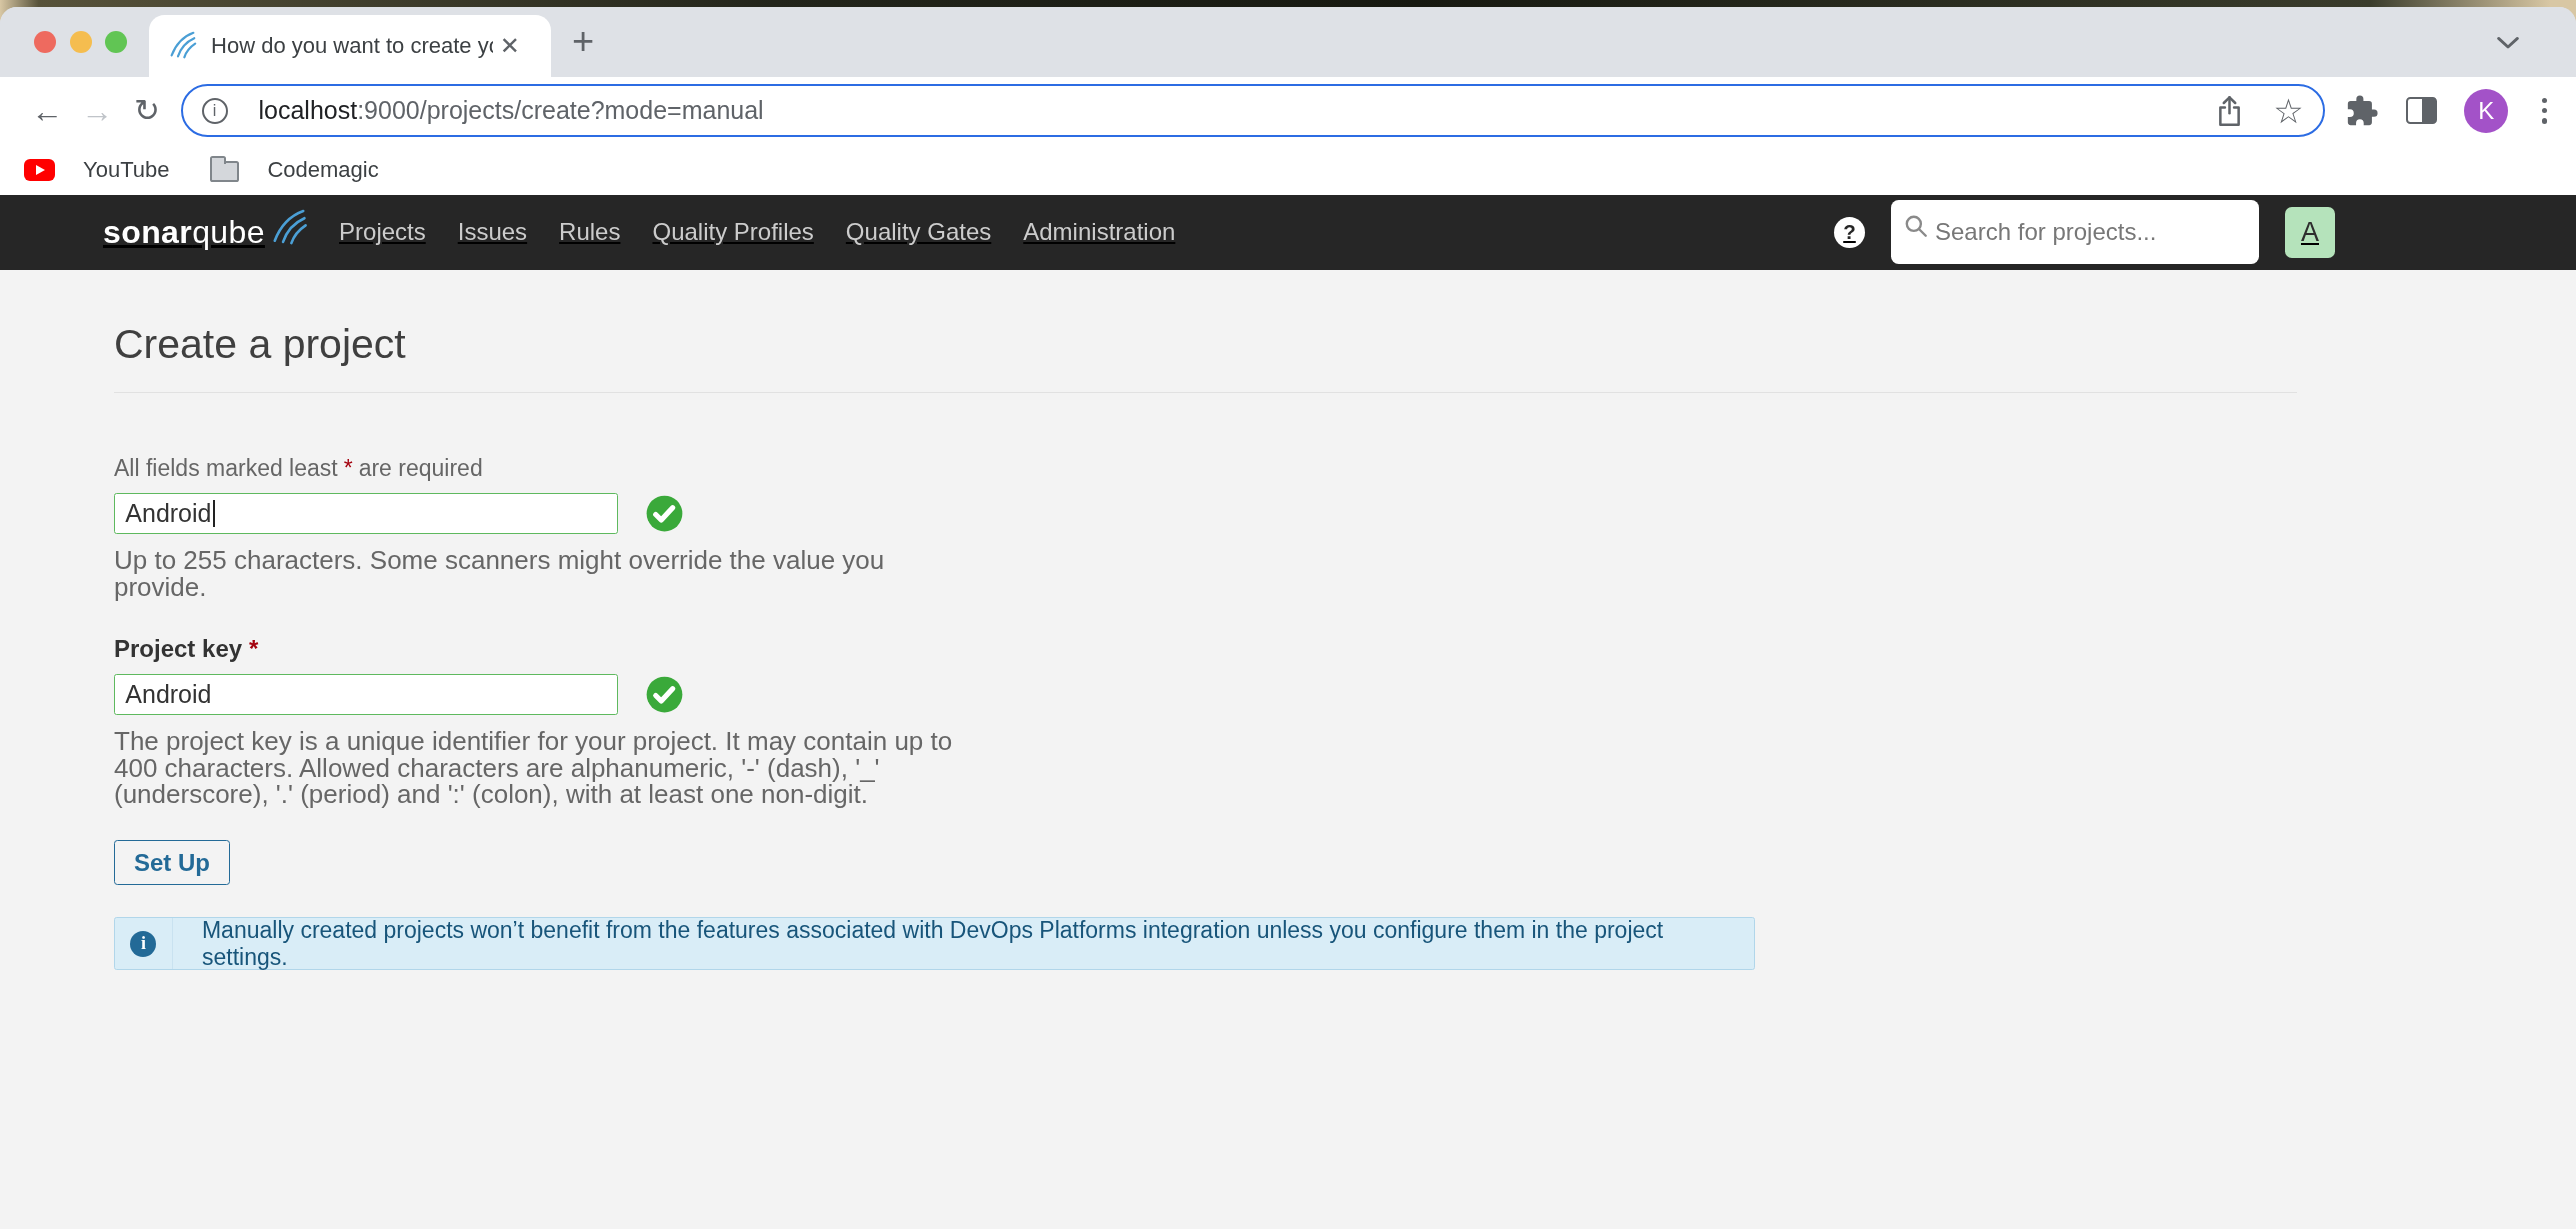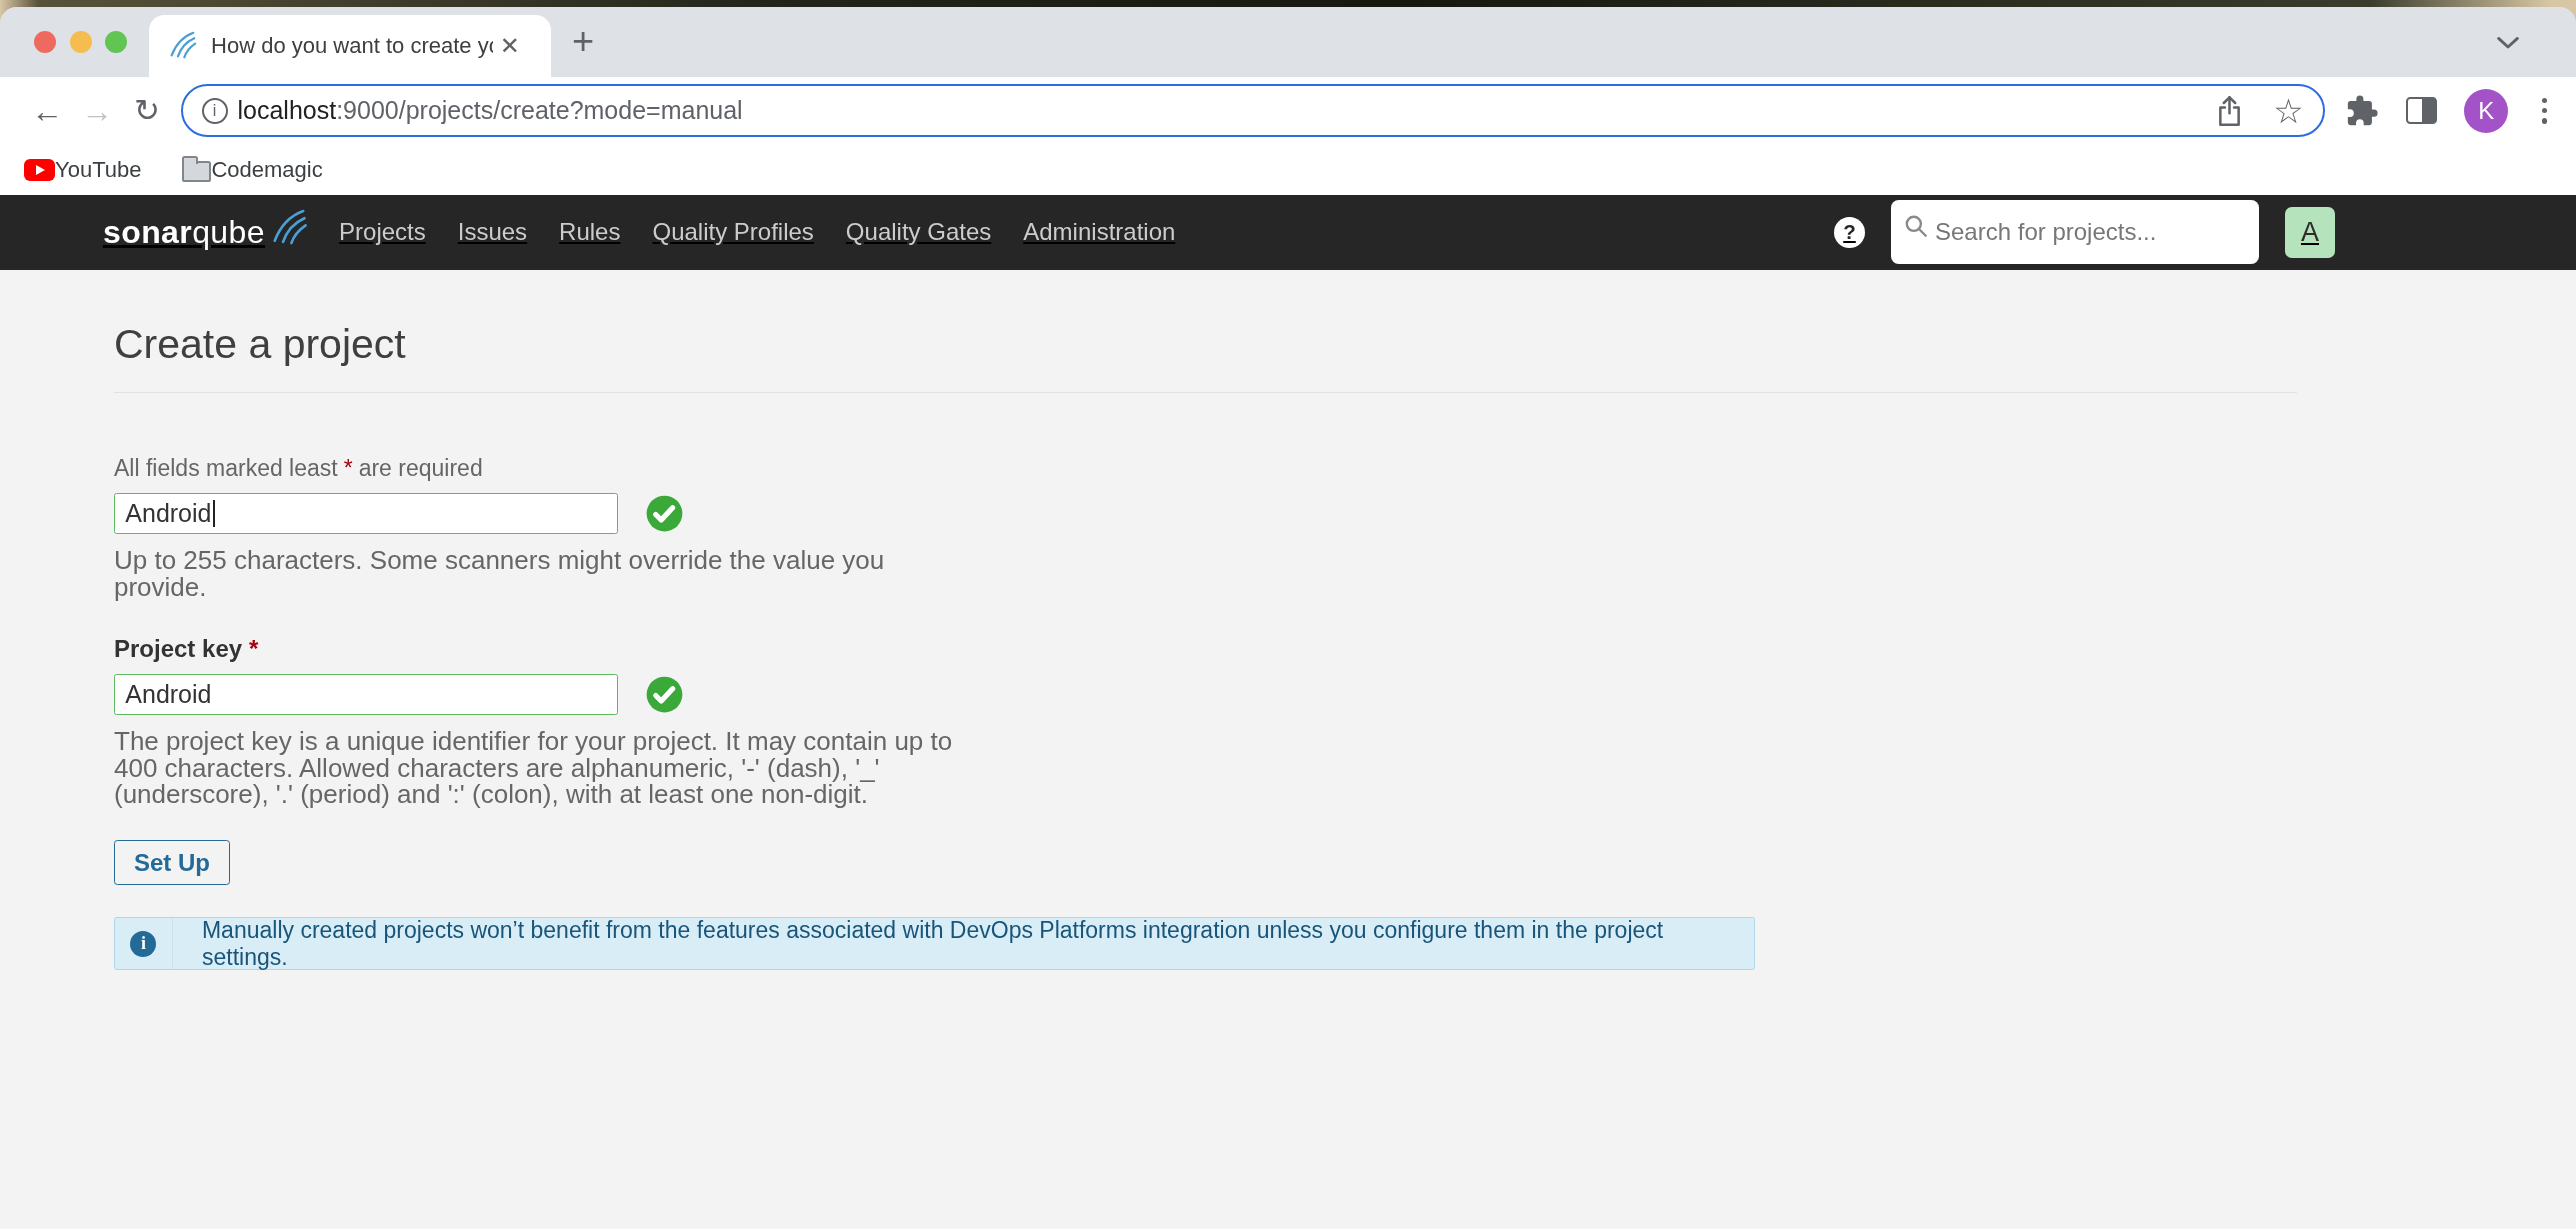--- a/index.html
+++ b/index.html
@@ -31,34 +31,34 @@
 
   
   .toolbar { height:68px; background:#fff; display:flex; align-items:center; padding:0 22px; }
   .navbtn { font-size:32px; color:#5f6368; width:50px; text-align:center; line-height:1; }
   .navbtn.disabled { color:#c0c4c9; }
   .reload { font-size:31px; }
   .urlbar { flex:1; height:53px; margin:0 13.7px 0 8.5px; border:2.6px solid #2c6ce3; border-radius:29px;
     background:#fff; display:flex; align-items:center; padding:0 19px; }
   .info-badge { width:26px; height:26px; border-radius:50%; border:2.1px solid #5f6368;
     color:#5f6368; font-size:16px; display:flex; align-items:center; justify-content:center; flex:0 0 auto; }
-  .url-text { margin-left:10px; font-size:25px; white-space:nowrap; overflow:hidden; flex:1; }
+  .url-text { margin-left:31px; font-size:25px; white-space:nowrap; overflow:hidden; flex:1; }
   .url-host { color:#202124; } .url-rest { color:#5f6368; }
   .urlbar-right { display:flex; align-items:center; gap:29px; margin-left:10.3px; }
   .chrome-right { display:flex; align-items:center; gap:27px; margin-left:6.8px; }
   .panel-icon { position:relative; width:31px; height:27px; border:2.6px solid #5f6368; border-radius:4.3px; }
   .panel-icon .fill { position:absolute; top:0; right:0; bottom:0; width:48%; background:#5f6368; }
   .avatar-k { width:44px; height:44px; border-radius:50%; background:#a352c8; color:#fff;
     font-size:24px; display:flex; align-items:center; justify-content:center; }
   .kebab { display:flex; flex-direction:column; gap:5.1px; padding:0 6.8px; }
   .kebab i { width:5.1px; height:5.1px; border-radius:50%; background:#5f6368; }
 
   
   .bookmarks { height:50px; background:#fff; display:flex; align-items:center; padding:0 24px; gap:41px; }
-  .bm { display:flex; align-items:center; gap:0; }
+  .bm { display:flex; align-items:center; gap:28px; }
   .bm-label { font-size:22px; color:#3c4043; }
   .yt-icon { width:31px; height:22px; background:#f00; border-radius:6px; position:relative; }
   .yt-icon:after { content:""; position:absolute; left:12px; top:6px;
     border-left:9.4px solid #fff; border-top:5.1px solid transparent; border-bottom:5.1px solid transparent; }
   .folder-icon { position:relative; width:29px; height:20.5px; background:#d4d7db;
     border:2.1px solid #80868b; border-radius:2.6px; margin-top:3.4px; }
   .folder-icon:before { content:""; position:absolute; top:-6.8px; left:-2.1px; width:12px; height:5.1px;
     background:#d4d7db; border:2.1px solid #80868b; border-bottom:none; border-radius:2.6px 2.6px 0 0; }
 
   

